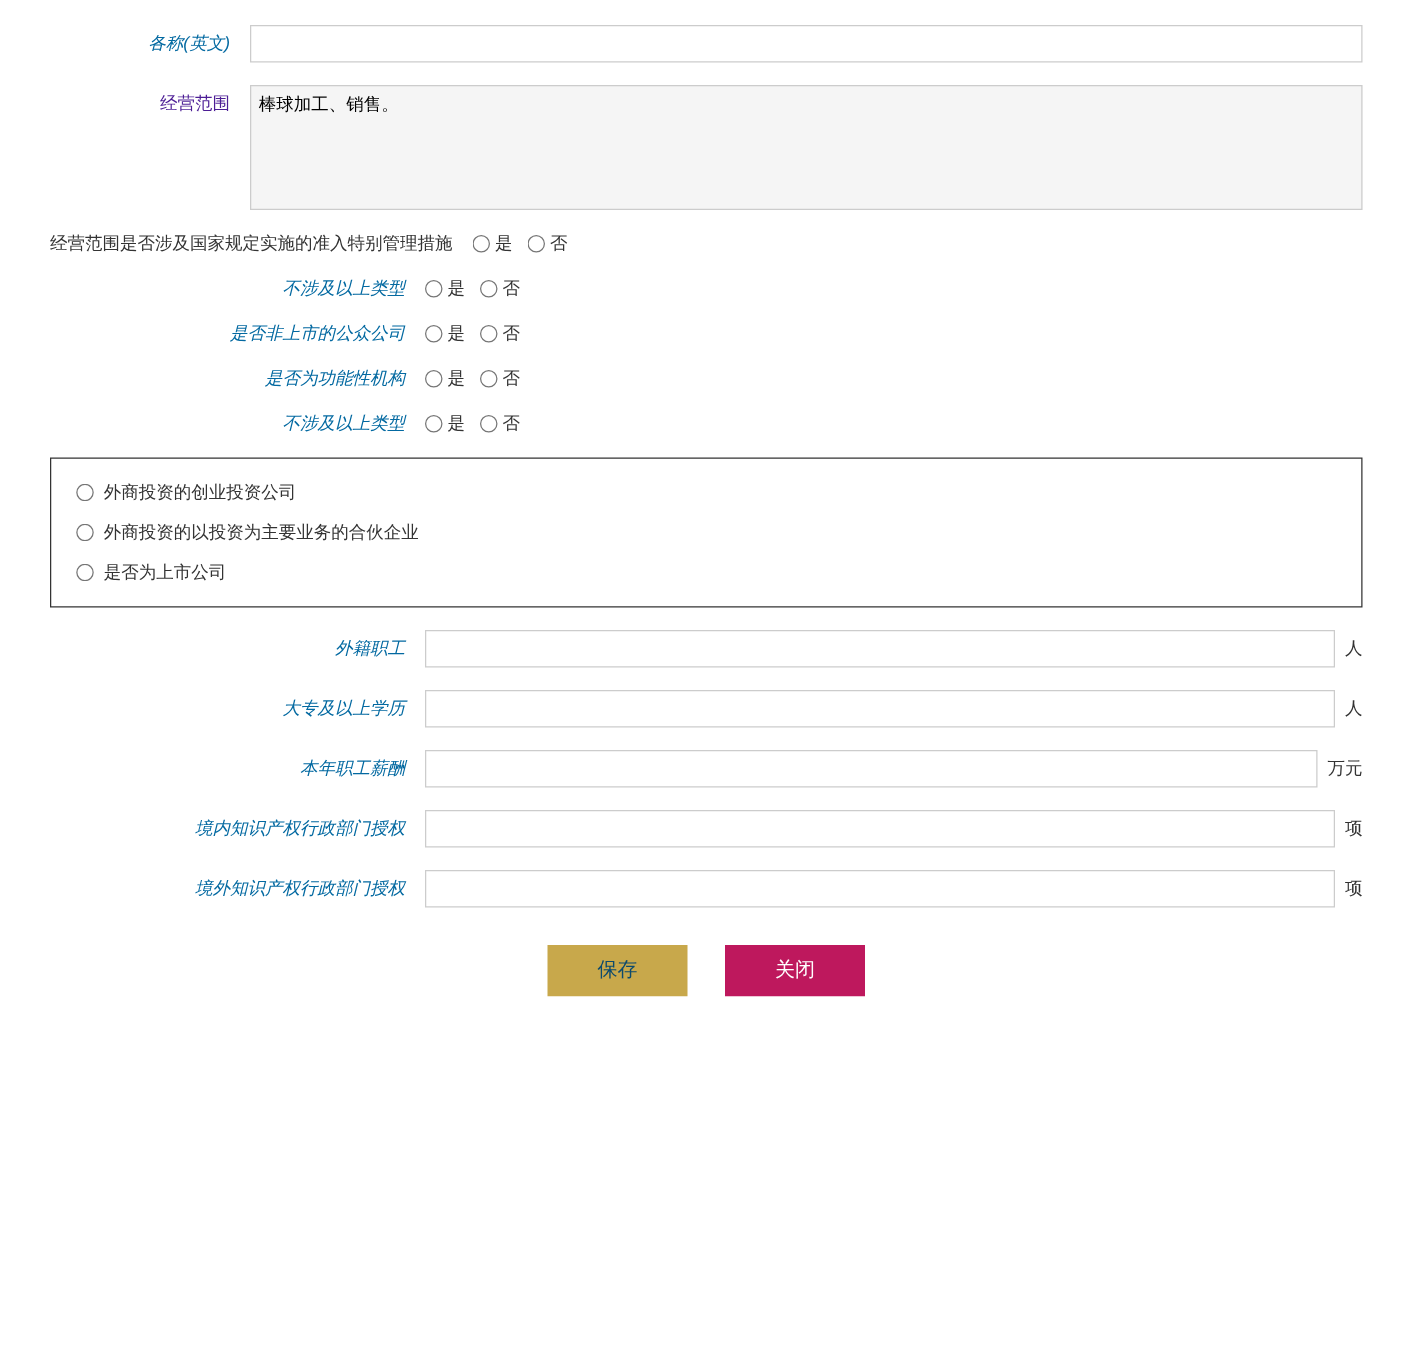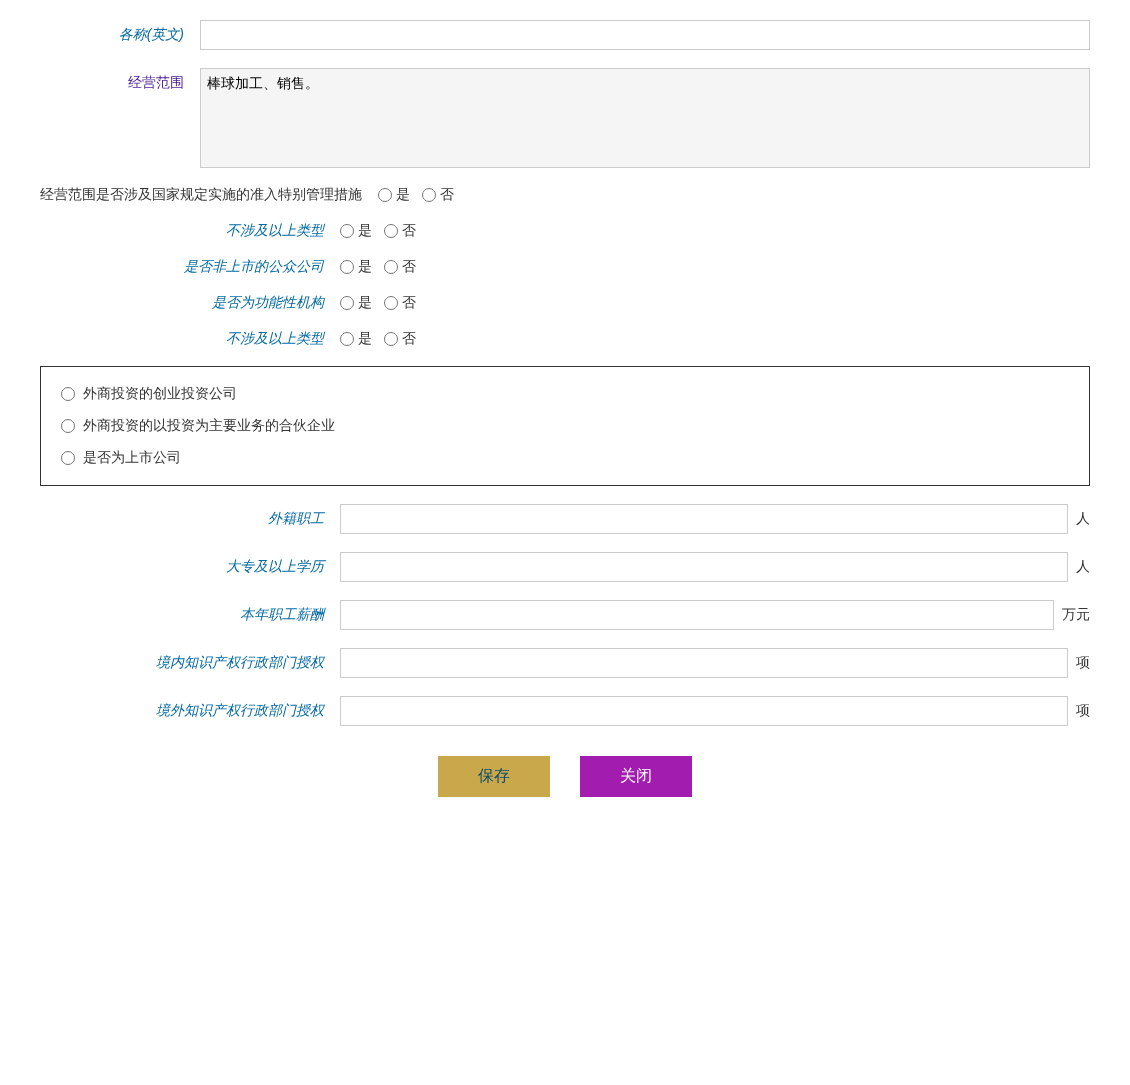--- a/index.html
+++ b/index.html
@@ -150,21 +150,21 @@
       background-color: #c8a84b;
       color: #0c4a6e;
       border: none;
       padding: 10px 40px;
       font-size: 16px;
       cursor: pointer;
       font-family: "Microsoft YaHei", sans-serif;
     }
 
     .btn-close {
-      background-color: #a21caf;
+      background-color: #be185d;
       color: #fff;
       border: none;
       padding: 10px 40px;
       font-size: 16px;
       cursor: pointer;
       font-family: "Microsoft YaHei", sans-serif;
     }
 
     .inline-radio-group {
       display: flex;

